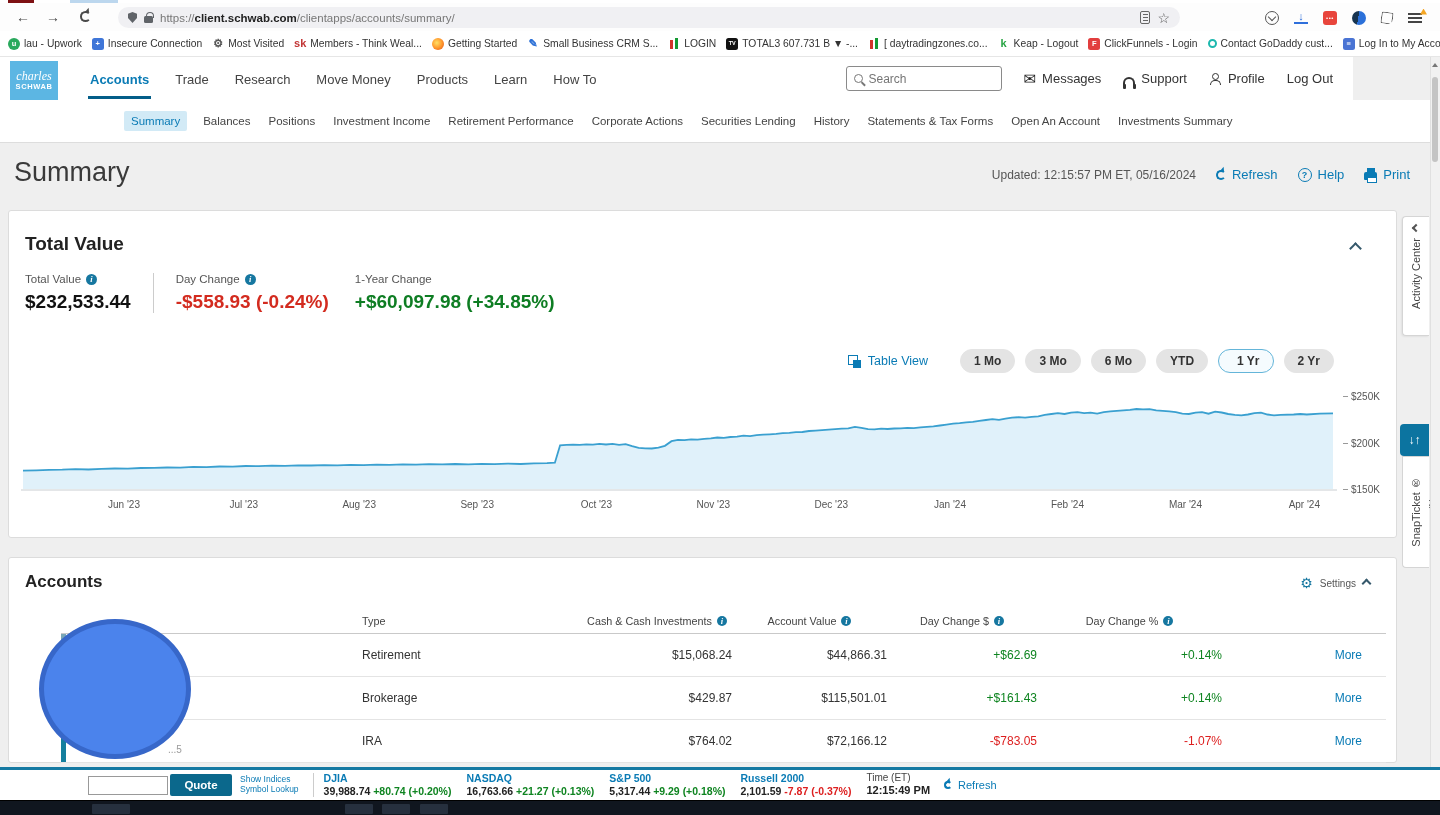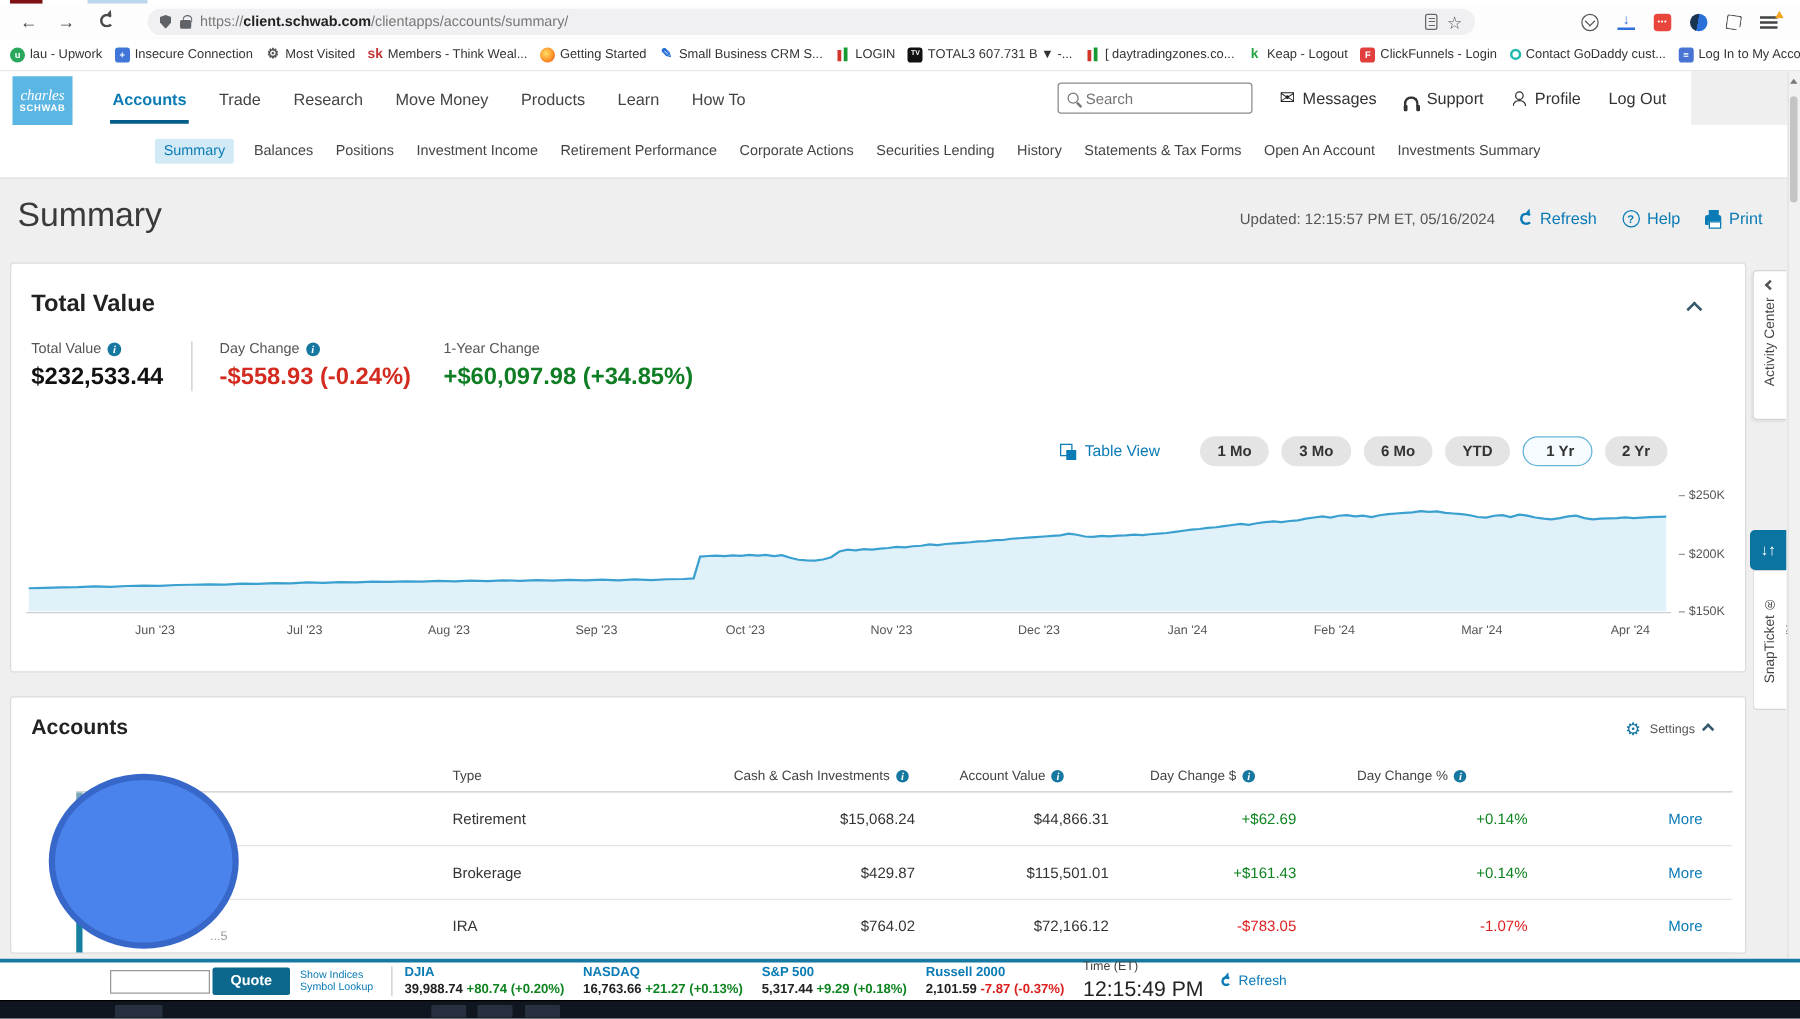--- a/index.html
+++ b/index.html
@@ -165,21 +165,21 @@
   #quote-btn { width:62px; height:22px; background:#0b688c; color:#fff; font-size:11.5px; font-weight:bold; border:none; border-radius:2px; margin-left:2px; cursor:pointer; font-family:"Liberation Sans",sans-serif; }
   #lookup-links { display:flex; flex-direction:column; margin-left:8px; line-height:1.15; }
   #lookup-links span { font-size:8.5px; color:#0a7bb5; cursor:pointer; }
   #tk-divider { width:1px; height:24px; background:#ccc; margin:0 10px 0 14px; }
   .tk-block { margin-right:15px; line-height:1.25; white-space:nowrap; }
   .tk-name { font-size:10.5px; font-weight:bold; color:#0a7bb5; }
   .tk-vals { font-size:10.5px; font-weight:bold; color:#222; }
   .tk-chg { font-weight:bold; }
   #tk-time { margin-right:14px; line-height:1.25; }
   #tk-time .tlabel { font-size:10px; color:#444; }
-  #tk-time .tval { font-size:17px; font-weight:normal; color:#222; }
+  #tk-time .tval { font-size:11px; font-weight:bold; color:#222; }
   #tk-refresh { display:flex; align-items:center; gap:6px; font-size:11px; color:#0a7bb5; cursor:pointer; }
   #tk-refresh .ico-refresh { width:8px; height:8px; }
 
   
   #taskbar { position:absolute; left:0; top:800px; width:1440px; height:15px; background:#10161f; border-top:1px solid #000; }
   #taskbar .tb-item { position:absolute; top:3px; height:10px; background:#26303e; border-radius:1px; }
 </style>
 </head>
 <body>
 

